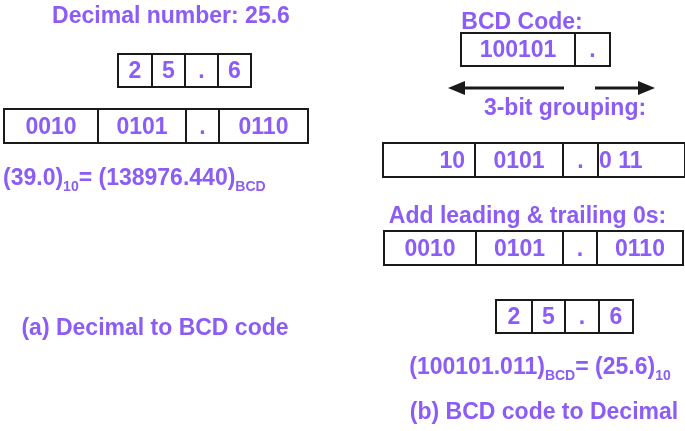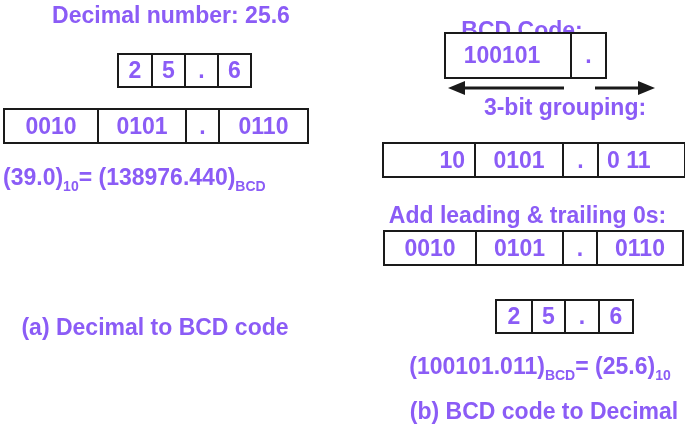--- a/index.html
+++ b/index.html
@@ -33,21 +33,21 @@
     display: flex;
     align-items: center;
     justify-content: center;
     border-left: 2px solid #1a1a1a;
     box-sizing: border-box;
     font-size: 23px;
     line-height: 1;
   }
   .cell:first-child { border-left: none; }
   .cell.align-right { justify-content: flex-end; padding-right: 9px; }
-  .cell.align-left  { justify-content: flex-start; padding-left: 8px; }
+  .cell.align-left  { justify-content: flex-start; }
   .formula sub {
     font-size: 14px;
     vertical-align: baseline;
     position: relative;
     top: 6px;
     line-height: 0;
   }
   svg.arrow { position: absolute; display: block; }
 </style>
 </head>
@@ -71,23 +71,23 @@
     <div class="cell" style="width:89px;">0110</div>
   </div>
 
   <div class="txt formula" style="left:3px; top:163px; text-align:left;">
     <span>(39.0)</span><sub>10</sub><span>= (138976.440)</span><sub>BCD</sub>
   </div>
 
 
   <div class="txt" style="left:0px; top:313px; width:310px;">(a) Decimal to BCD code</div>
 
-  <div class="txt" style="left:380px; top:16px; width:284px;">BCD Code:</div>
+  <div class="txt" style="left:380px; top:7px; width:284px;">BCD Code:</div>
 
-  <div class="row" style="left:444px; top:32px; height:47px;gap:12px;">
+  <div class="row" style="left:460px; top:32px; height:35px;">
     <div class="cell" style="width:112px;">100101</div>
     <div class="cell" style="width:35px;">.</div>
   </div>
 
   <svg class="arrow" style="left:448px; top:80px;" width="118" height="16" viewBox="0 0 118 16">
     <line x1="116" y1="8" x2="12" y2="8" stroke="#1a1a1a" stroke-width="3"></line>
     <polygon points="0,8 17,1 17,15" fill="#1a1a1a"></polygon>
   </svg>
   <svg class="arrow" style="left:593px; top:80px;" width="62" height="16" viewBox="0 0 62 16">
     <line x1="2" y1="8" x2="50" y2="8" stroke="#1a1a1a" stroke-width="3"></line>

